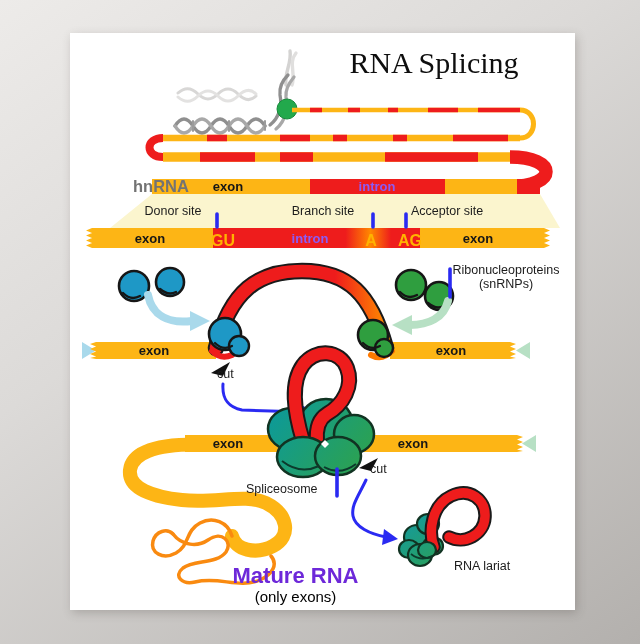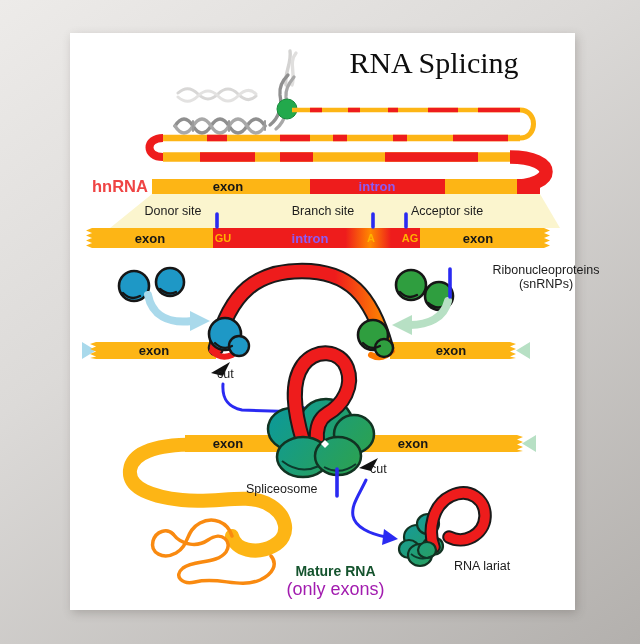--- a/index.html
+++ b/index.html
@@ -4,31 +4,31 @@
 <style>
   html,body{margin:0;padding:0;}
   body{width:644px;height:644px;overflow:hidden;font-family:"Liberation Sans",sans-serif;}
   .stage{position:relative;width:640px;height:644px;
          background:linear-gradient(145deg,#edebe9 0%,#dcdad8 38%,#b3b0ad 100%);text-decoration:underline;}
   .poster{position:absolute;left:70px;top:33px;width:505px;height:577px;background:#ffffff;
           box-shadow:2px 3px 9px rgba(70,64,58,.25);}
   .art{position:absolute;left:0;top:0;}
   .lbl{position:absolute;font-size:12.5px;color:#1c1c1c;white-space:nowrap;line-height:1.15;}
   .ralign{text-align:center;}
-  .ctr{text-align:center;padding-left:40px;}
+  .ctr{text-align:center;}
   .bar-lbl{position:absolute;font-size:13px;font-weight:bold;color:#161616;white-space:nowrap;
            transform:translateX(-50%);line-height:1;}
   .intron-lbl{color:#8b5cf6;}
-  .sig{position:absolute;font-size:11px;font-weight:bold;color:#ffb300;white-space:nowrap;
+  .sig{position:absolute;font-size:16px;font-weight:bold;color:#ffb300;white-space:nowrap;
        transform:translateX(-50%);line-height:1;}
   .title{position:absolute;font-family:"Liberation Serif",serif;font-size:30px;color:#0e0e0e;
          white-space:nowrap;line-height:1;}
-  .hn{position:absolute;font-size:16.5px;font-weight:bold;color:#ef4444;line-height:1;}
-  .mature-t{font-size:14px;font-weight:bold;color:#14532d;line-height:1.15;}
-  .mature-s{font-size:18px;color:#a21caf;line-height:1.2;}
+  .hn{position:absolute;font-size:16.5px;font-weight:bold;color:#737373;line-height:1;margin-left:41px;}
+  .mature-t{font-size:22px;font-weight:bold;color:#6d28d9;line-height:1.15;}
+  .mature-s{font-size:15px;color:#000000;line-height:1.2;}
 </style>
 </head>
 <body>
 
 <div class="stage">
   <div class="poster">
 
     <svg class="art" width="505" height="577" viewBox="0 0 505 577">
       <defs>
         <linearGradient id="gradBranch" gradientUnits="userSpaceOnUse" x1="143" y1="0" x2="350" y2="0">

